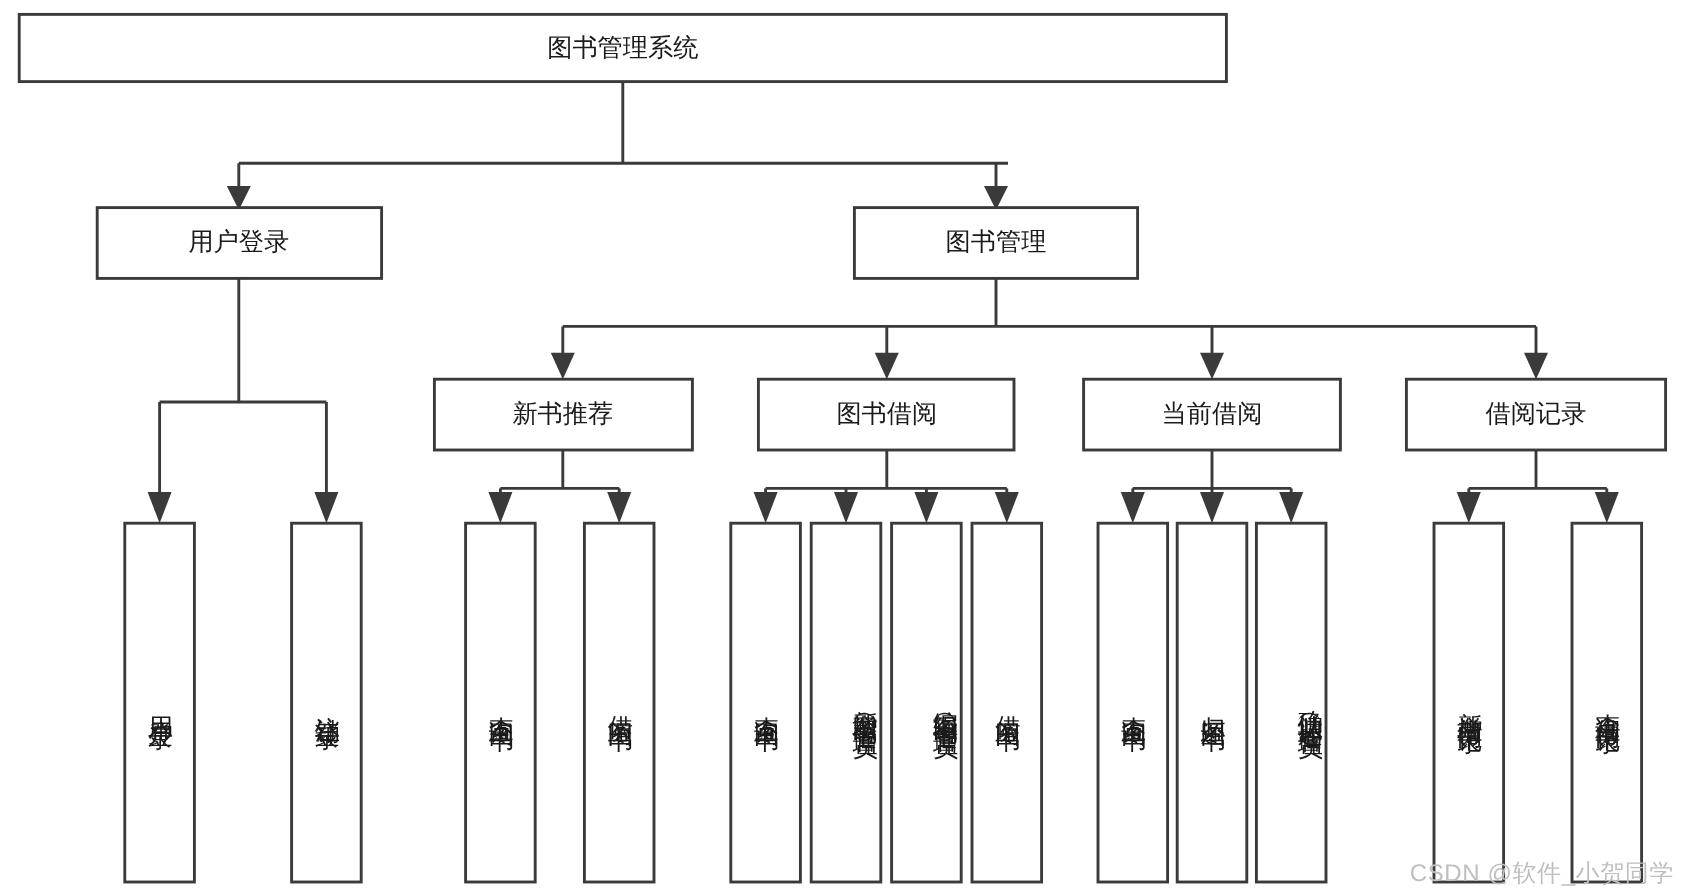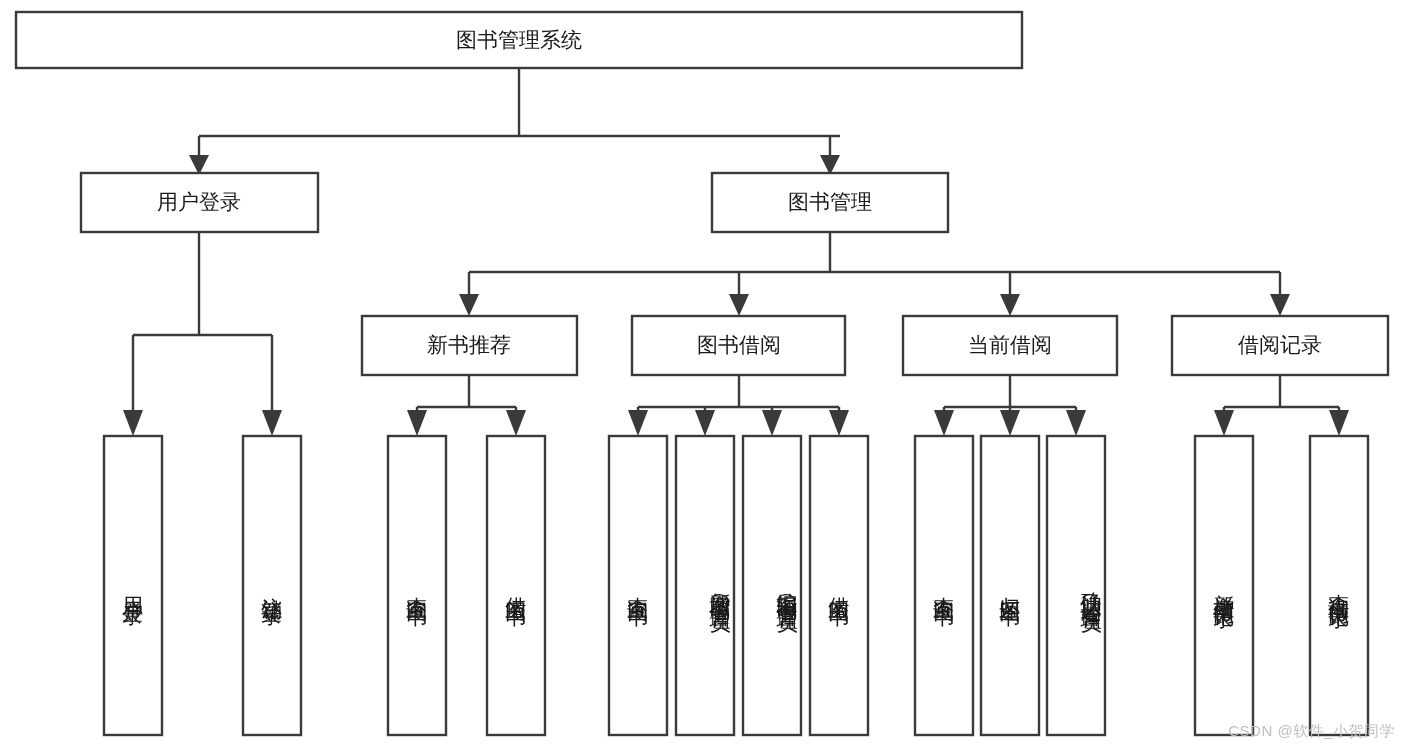--- a/index.html
+++ b/index.html
@@ -63,21 +63,21 @@
     align-items: center;
     justify-content: center;
     pointer-events: none;
     text-align: center;
   }
   .watermark {
     position: absolute;
     right: 10px;
     bottom: 6px;
     font-family: "Liberation Sans", "DejaVu Sans", sans-serif;
-    font-size: 15px;
+    font-size: 20px;
     color: #bfbfbf;
     letter-spacing: 0.5px;
     white-space: nowrap;
   }
 </style>
 </head>
 <body>
 
 <div id="diagram-root">
 

